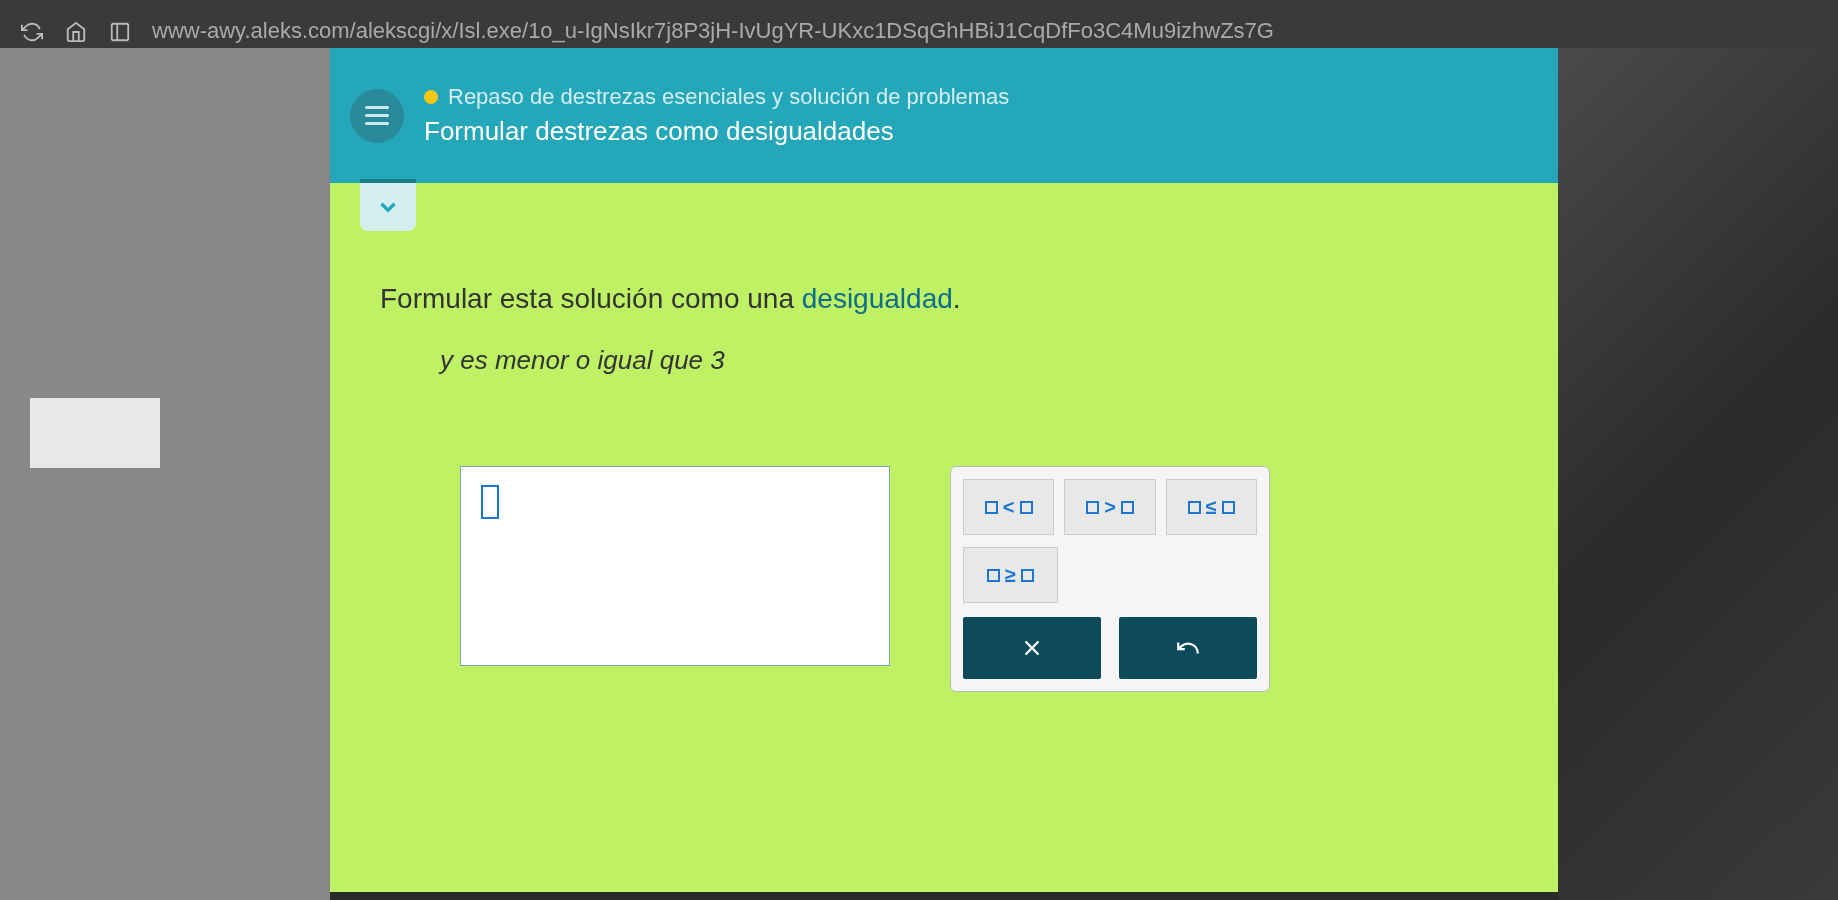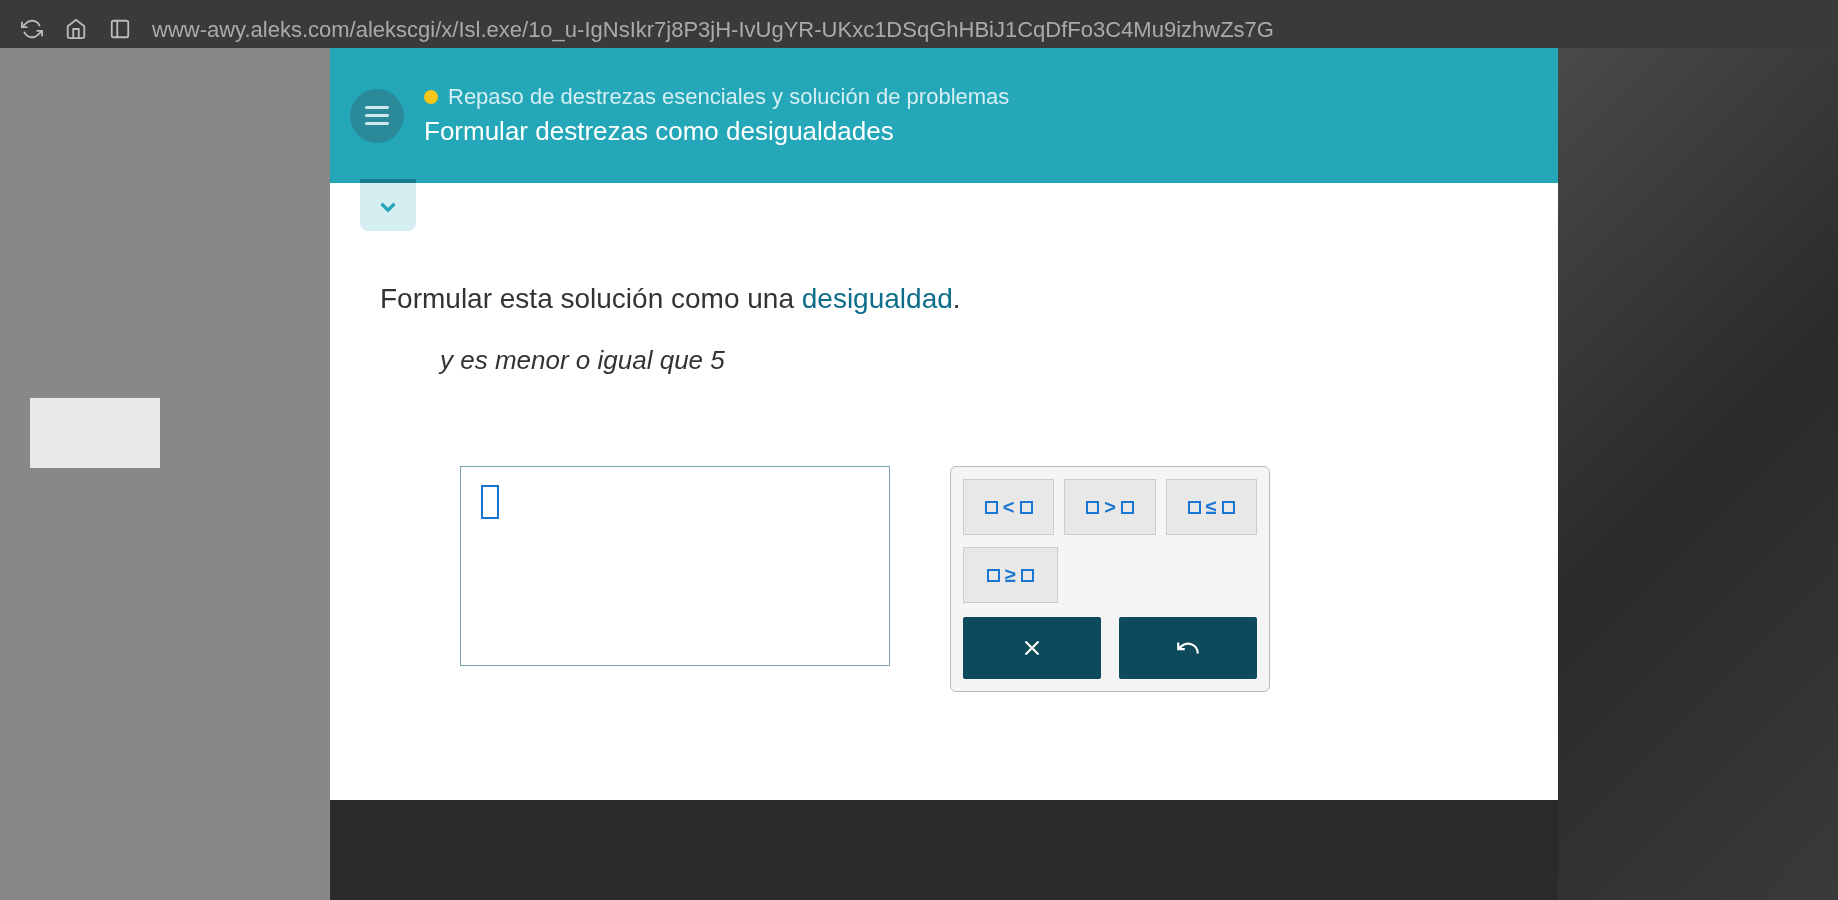--- a/index.html
+++ b/index.html
@@ -9,22 +9,22 @@
       width: 1838px;
       height: 900px;
       overflow: hidden;
       position: relative;
     }
     
     .browser-bar {
       height: 48px;
       background: #3a3a3a;
       display: flex;
-      align-items: flex-start;
-      padding: 17px 20px;
+      align-items: flex-end;
+      padding: 4px 20px;
       gap: 20px;
       color: #bbb;
     }
     
     .browser-icon {
       width: 24px;
       height: 24px;
       display: flex;
       align-items: center;
       justify-content: center;
@@ -65,22 +65,22 @@
       width: 280px;
       height: 852px;
       background: linear-gradient(135deg, #4a4a4a 0%, #2a2a2a 50%, #3a3a3a 100%);
     }
     
     .app-area {
       position: absolute;
       left: 330px;
       top: 48px;
       width: 1228px;
-      height: 752px;
-      background: #ffffff;
+      height: 844px;
+      background: #bef264;
     }
     
     .app-header {
       background: #24a7b8;
       height: 135px;
       display: flex;
       align-items: center;
       padding: 0 20px;
       gap: 20px;
     }
@@ -329,21 +329,21 @@
   <button class="expand-button">
     <svg viewBox="0 0 24 24" fill="none" stroke="currentColor" stroke-width="3">
         <polyline points="6 9 12 15 18 9"></polyline>
       </svg>
   </button>
 
   <div class="content">
     <div class="prompt">
       <span>Formular esta solución como una </span><span class="link">desigualdad</span><span>.</span>
     </div>
-    <div class="sentence">y es menor o igual que 5</div>
+    <div class="sentence">y es menor o igual que 3</div>
 
     <div class="input-row">
       <div class="answer-box">
         <div class="cursor-box"></div>
       </div>
 
       <div class="palette">
         <div class="palette-grid">
           <button class="palette-btn">
             <span class="sq"></span>

